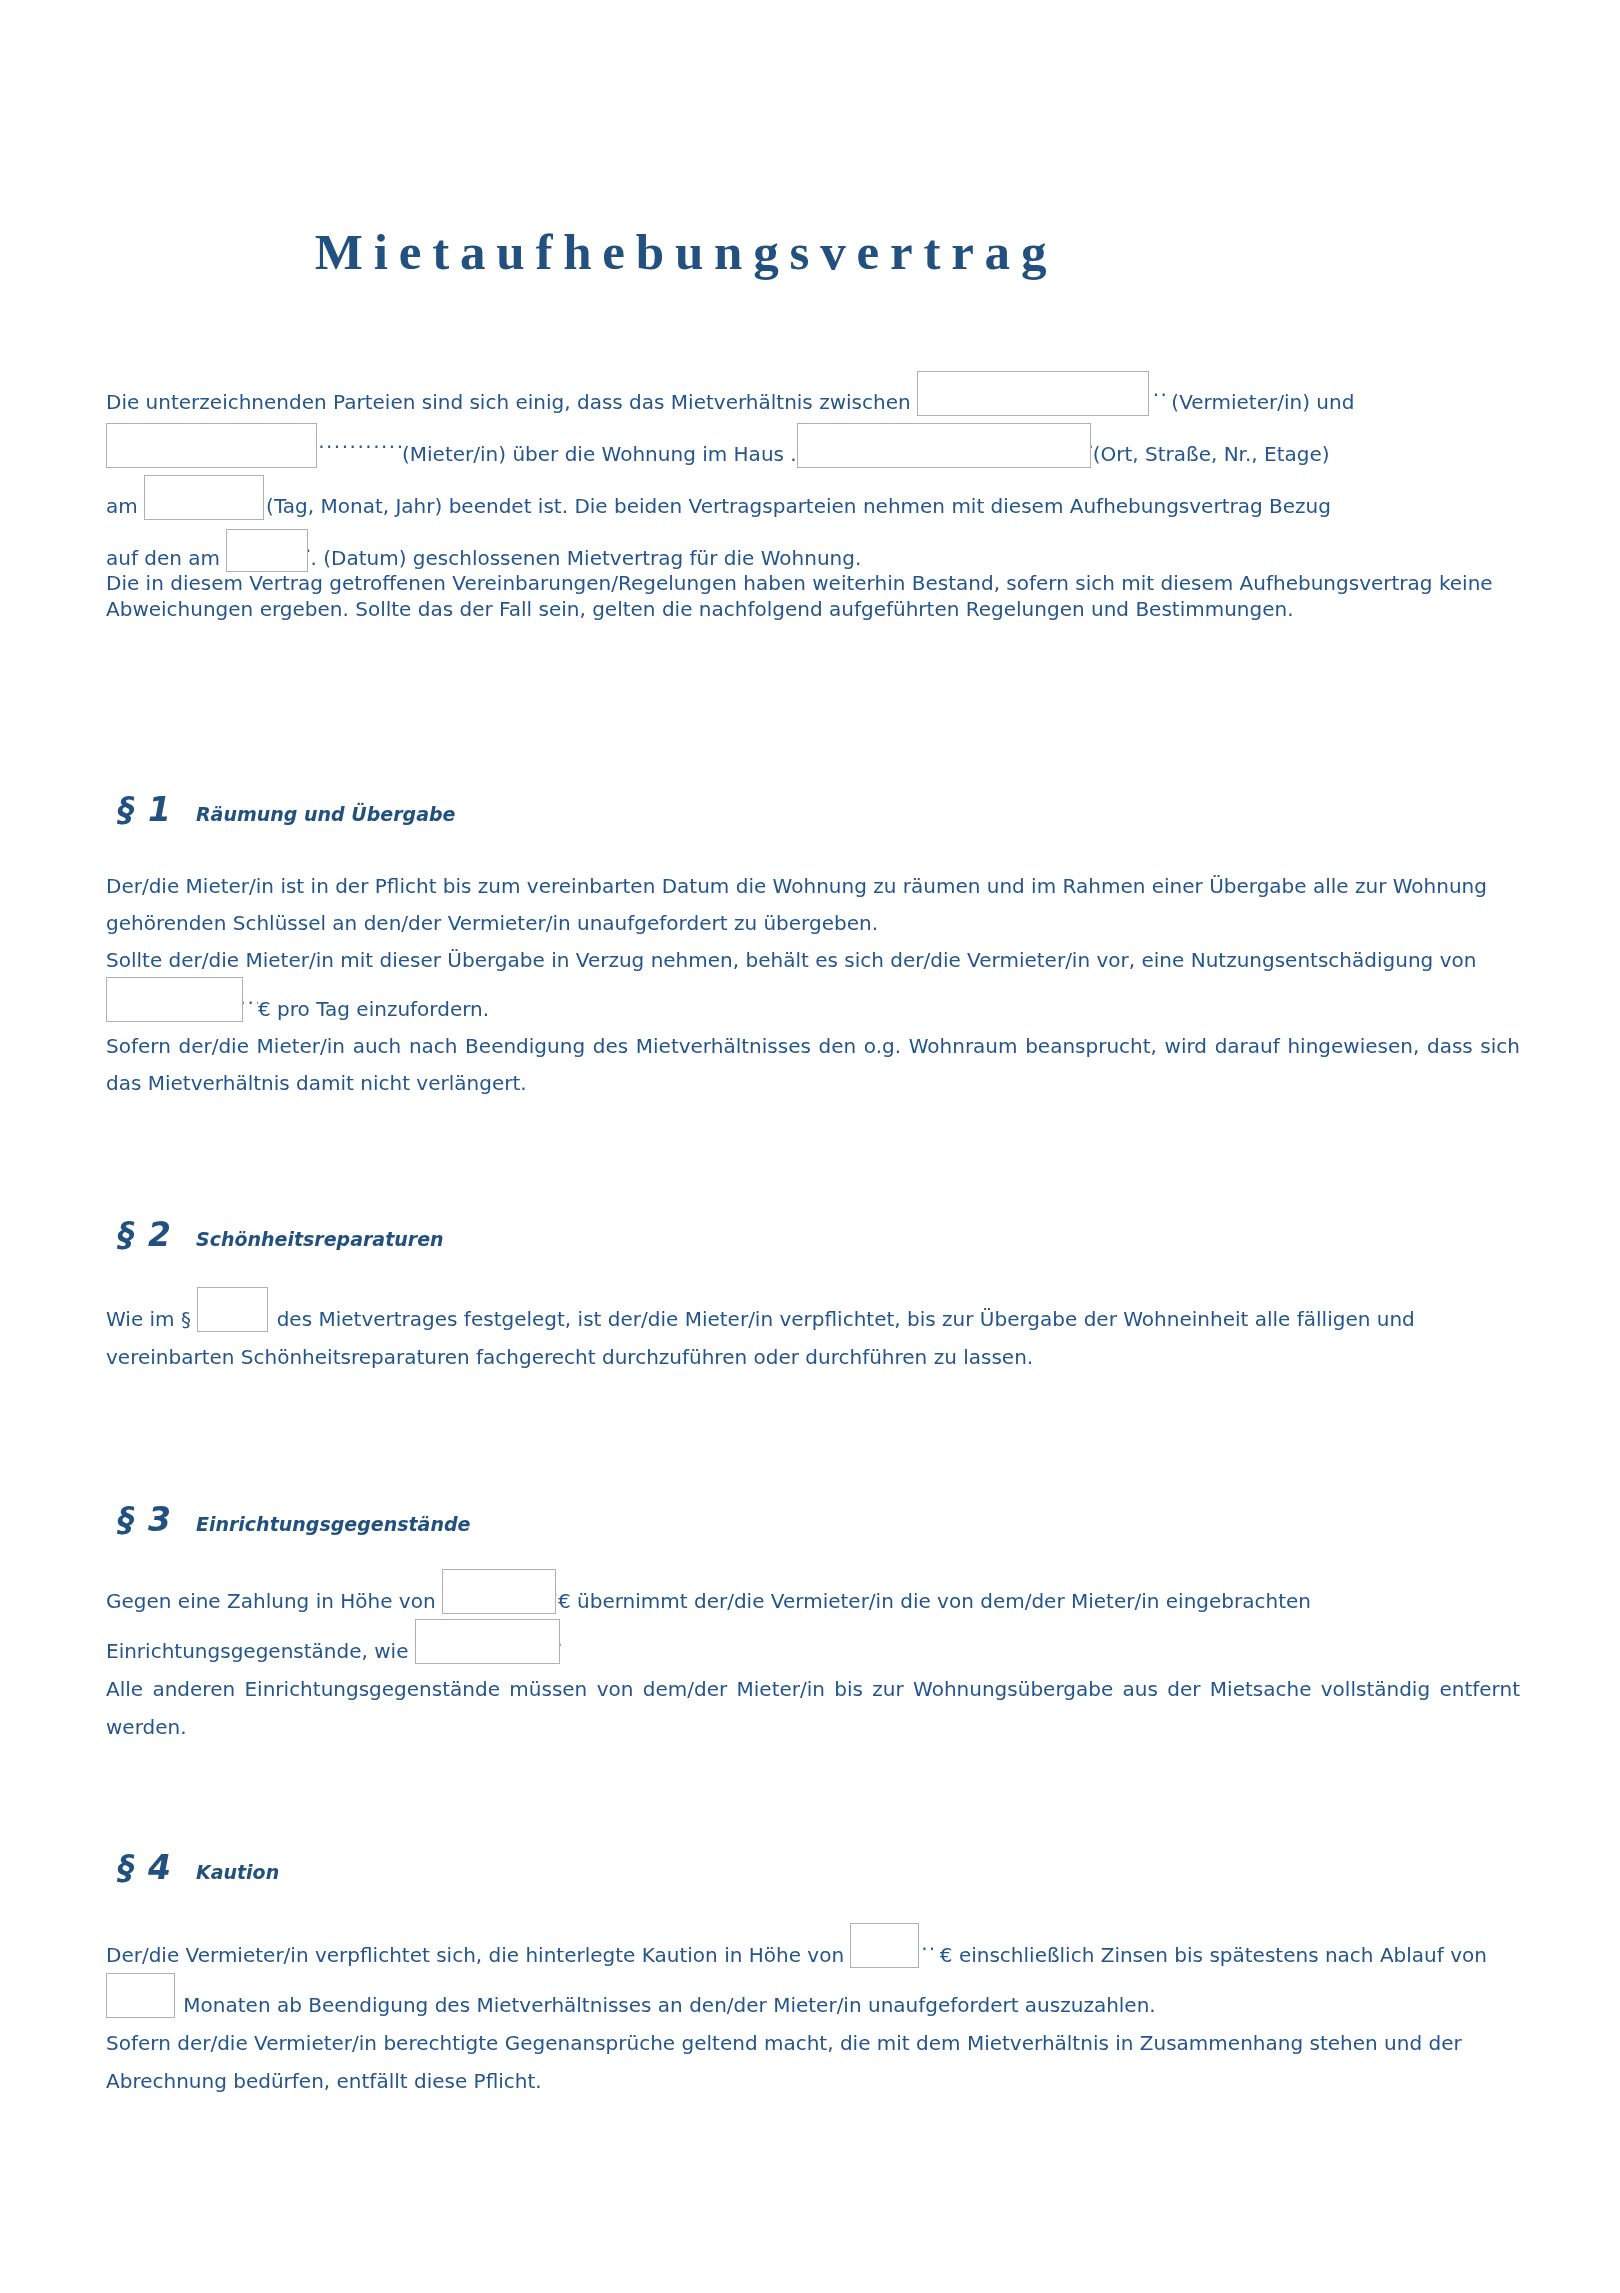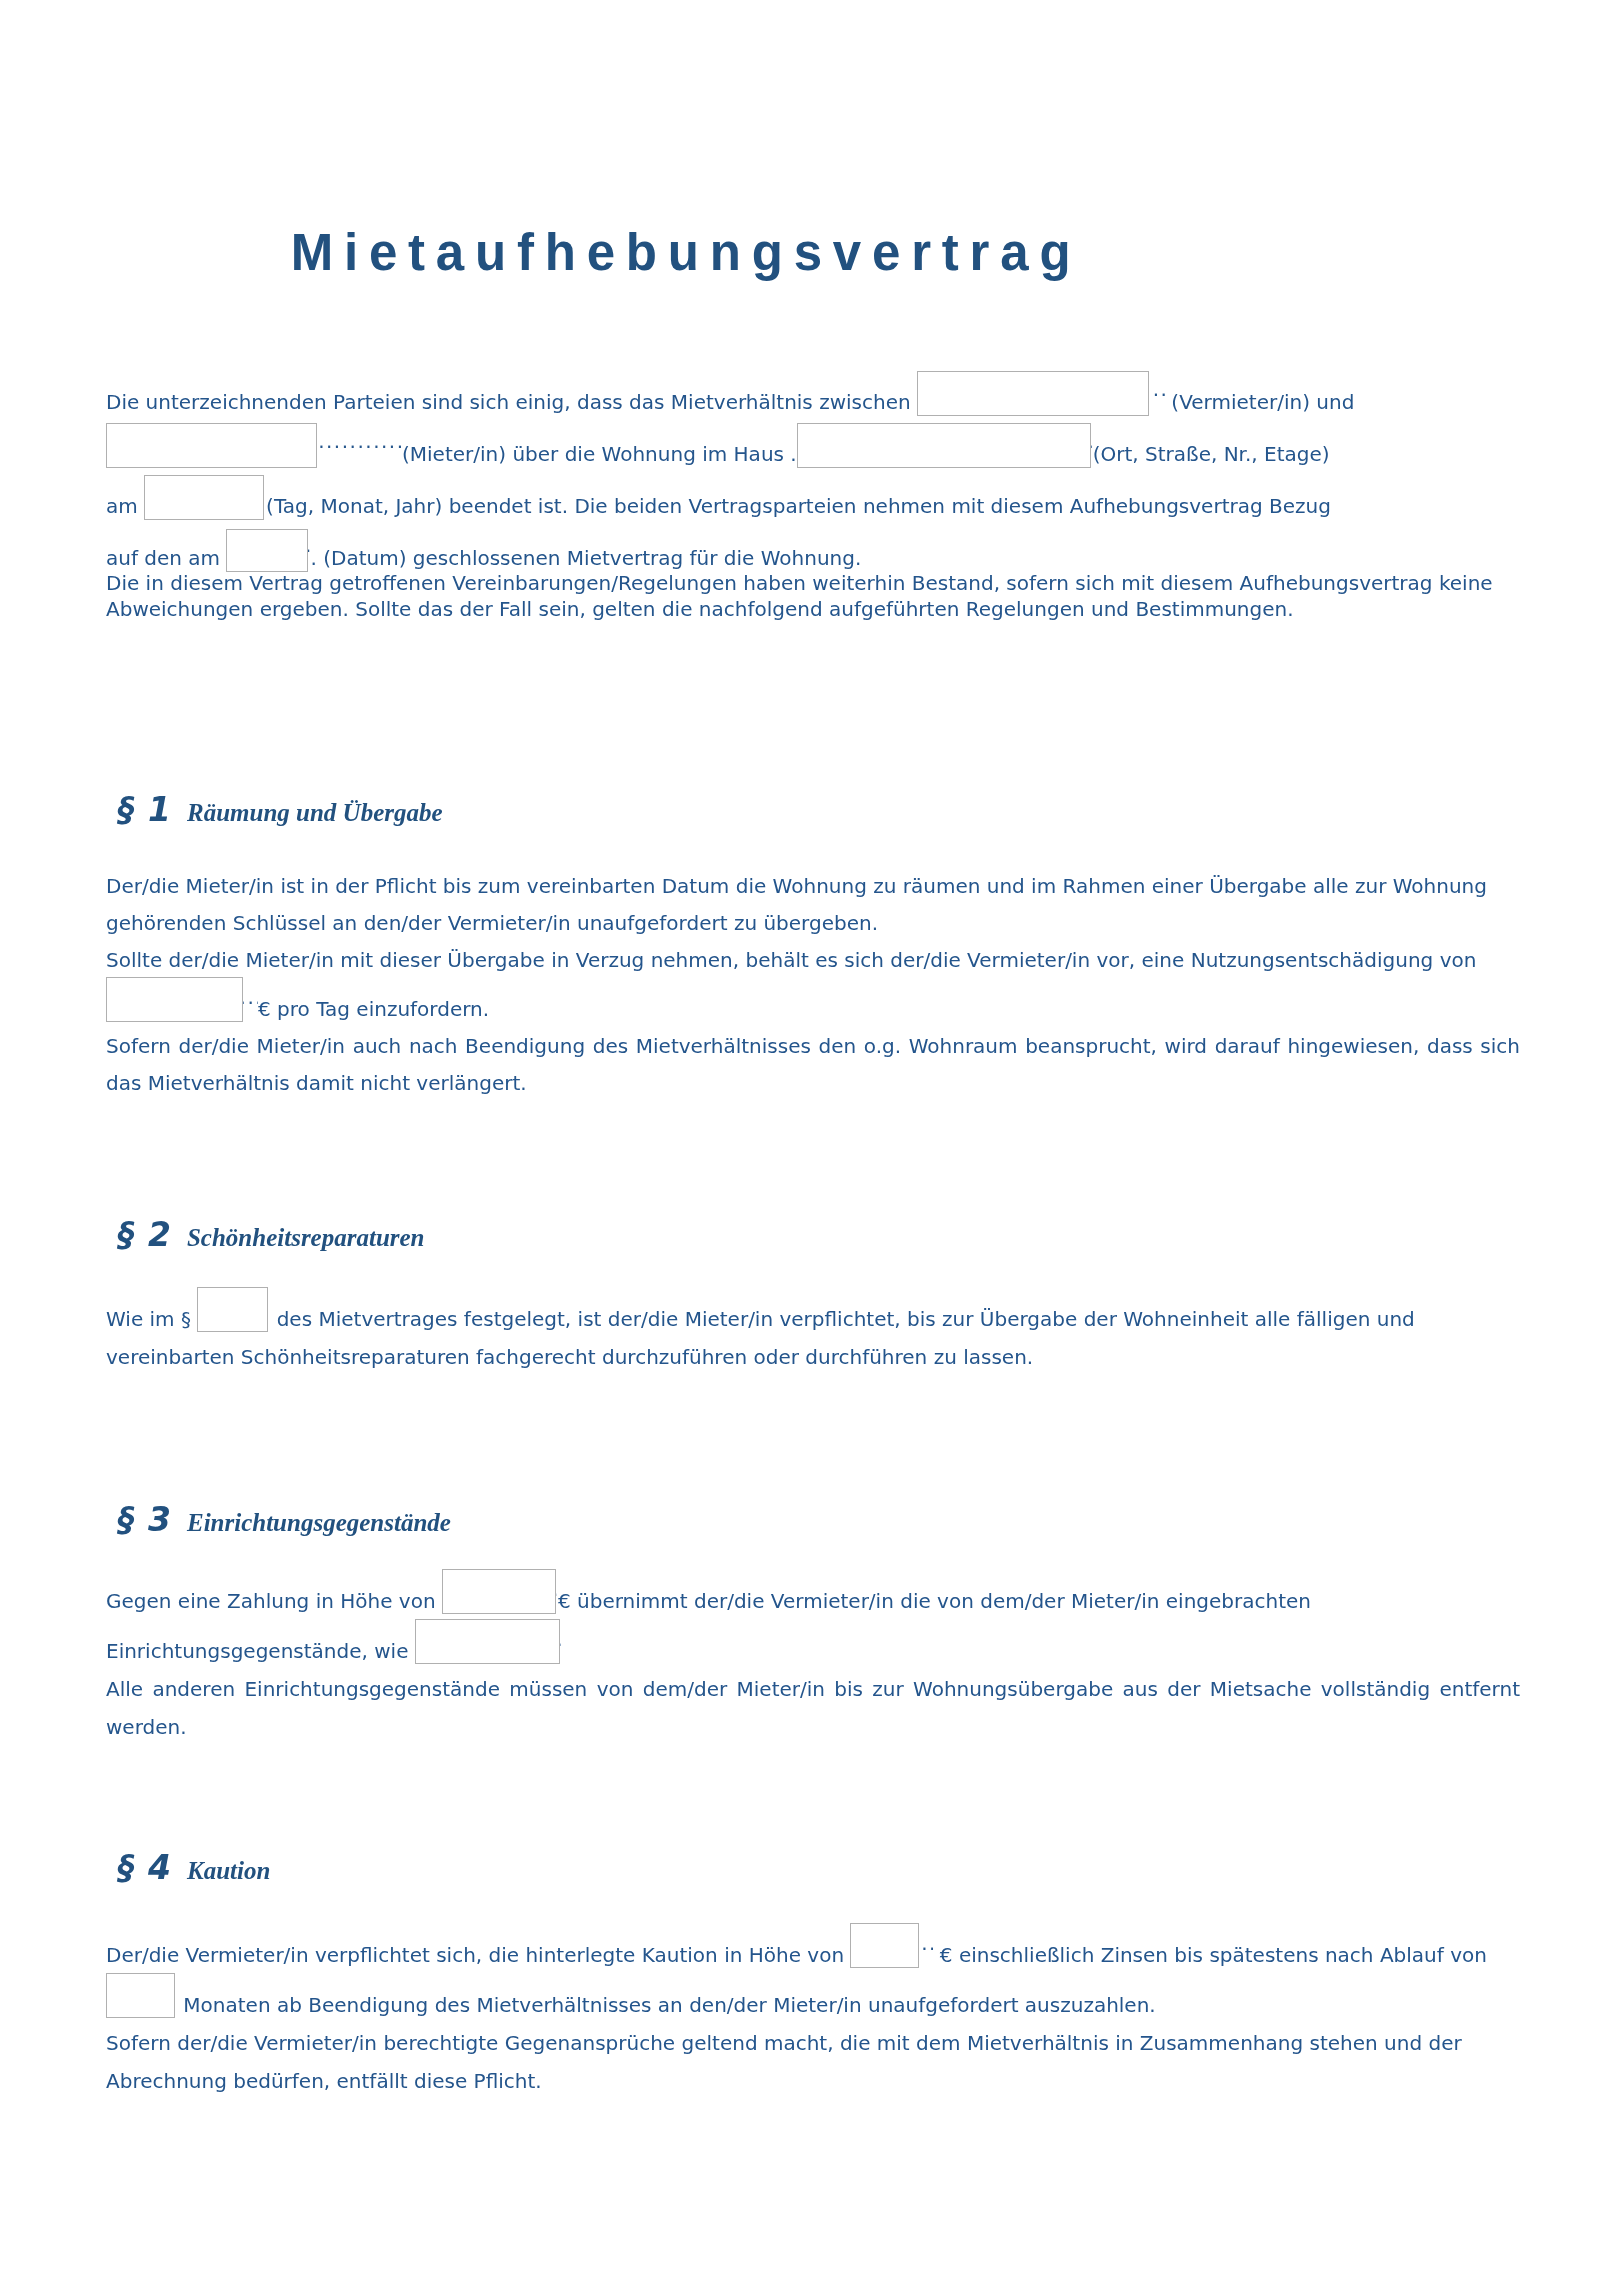--- a/index.html
+++ b/index.html
@@ -17,21 +17,21 @@
     overflow: hidden;
   }
 
   
   .doc-title {
     position: absolute;
     left: 0;
     top: 223px;
     width: 1372px;
     text-align: center;
-    font-family: Liberation Sans, sans-serif;
+    font-family: Liberation Serif, serif;
     font-size: 51px;
     font-weight: bold;
     letter-spacing: 10.8px;
     color: #22517f;
     white-space: nowrap;
   }
 
   
   .block {
     position: absolute;
@@ -51,23 +51,22 @@
     font-style: italic;
     font-weight: bold;
     color: #22517f;
     white-space: nowrap;
   }
   .sec-head .sec-num {
     font-size: 33px;
     letter-spacing: 1px;
   }
   .sec-head .sec-title {
-    font-size: 25px;
-    margin-left: 15px;
-    font-family: Liberation Serif, serif;
+    font-size: 19px;
+    margin-left: 24px;
   }
 
   
   .ffield {
     position: relative;
     display: inline-block;
     vertical-align: baseline;
   }
   .ffield > .dots {
     display: inline-block;

